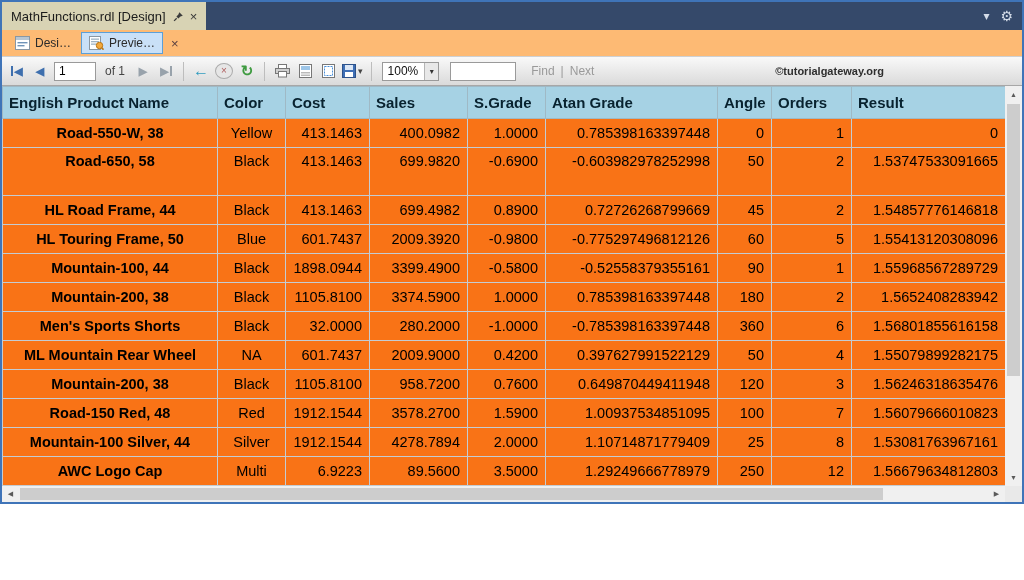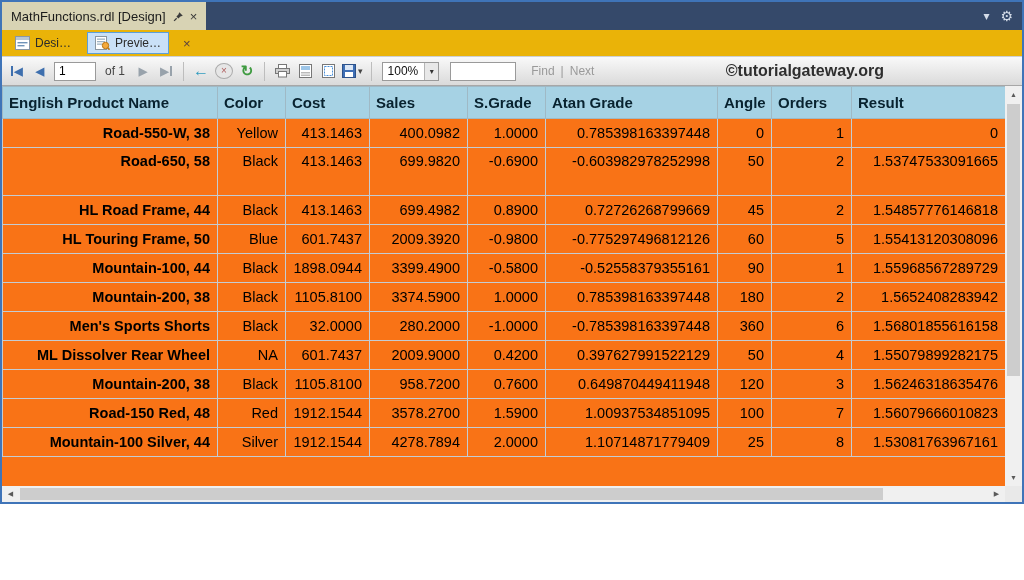--- a/index.html
+++ b/index.html
@@ -9,21 +9,21 @@
   
   .titlebar { height:28px; background:#35496a; display:flex; align-items:stretch; flex:0 0 auto; }
   .doc-tab { background:#d8d3b4; display:flex; align-items:center; gap:7px; padding:0 9px; font-size:13px; color:#1b1b1b; cursor:default; }
   .doc-tab .tabicons { display:flex; align-items:center; gap:6px; }
   .doc-tab .x { font-size:13px; color:#3a3a3a; line-height:1; }
   .titlebar-right { margin-left:auto; display:flex; align-items:center; gap:11px; padding-right:9px; color:#d5dde9; }
   .titlebar-right .chev { font-size:12px; }
   .titlebar-right .gear { font-size:14px; }
 
   
-  .viewtabs { height:27px; background:#eab308; border-bottom:1px solid #cdd0d3; display:flex; align-items:center; padding-left:5px; gap:8px; flex:0 0 auto; }
+  .viewtabs { height:27px; background:#fdba74; border-bottom:1px solid #cdd0d3; display:flex; align-items:center; padding-left:5px; gap:2px; flex:0 0 auto; }
   .view-tab { display:flex; align-items:center; gap:5px; height:22px; padding:0 7px; font-size:12px; color:#2b2b2b; border:1px solid transparent; }
   .view-tab.active { background:#c9e0f7; border-color:#5c9fd8; }
   .group-close { margin-left:6px; font-size:13px; color:#5a4040; }
 
   
   .toolbar { height:29px; background:linear-gradient(#f9f9f9,#dadada); border-bottom:1px solid #a7a7a7; display:flex; align-items:center; padding:0 6px; gap:5px; font-size:12px; flex:0 0 auto; }
   .tb { display:inline-flex; align-items:center; justify-content:center; min-width:18px; height:20px; cursor:default; }
   .nav { font-size:11px; color:#3e6fae; font-weight:bold; }
   .nav.dim { color:#98a2ab; }
   .nav.first::before { content:""; display:inline-block; width:0; height:10px; border-left:2px solid currentColor; margin-right:1px; }
@@ -34,30 +34,30 @@
   .back { color:#2f9bbf; font-size:16px; font-weight:bold; }
   .stop { width:16px; height:16px; border-radius:50%; background:#e6e6e6; border:1px solid #ababab; }
   .stop i { font-style:normal; font-size:10px; color:#b06060; line-height:1; }
   .refresh { color:#3f9b41; font-size:15px; font-weight:bold; }
   .export .dd { font-style:normal; font-size:9px; color:#444; margin-left:2px; }
   .zoom { display:inline-flex; align-items:stretch; border:1px solid #9a9a9a; background:#fff; height:19px; margin-left:2px; }
   .zoom-val { font-size:12px; padding:1px 6px 12px 5px; min-width:38px; color:#111; }
   .zoom-btn { width:14px; background:#e8e8e8; border-left:1px solid #b5b5b5; display:flex; align-items:center; justify-content:center; font-size:8px; color:#333; }
   .find-input { width:66px; height:19px; border:1px solid #9a9a9a; margin-left:6px; font-family:"Liberation Sans",sans-serif; }
   .findnext { color:#9a9a9a; margin-left:10px; display:inline-flex; gap:6px; }
-  .watermark { margin-left:auto; margin-right:132px; font-weight:bold; color:#2e2e2e; font-size:16px; }
+  .watermark { margin-left:auto; margin-right:132px; font-weight:bold; color:#2e2e2e; font-size:11px; }
 
   
   .report-area { position:relative; flex:1 1 auto; background:#f97316; }
   .table-wrap { position:absolute; left:0; top:0; right:17px; bottom:16px; overflow:hidden; }
   table { border-collapse:collapse; table-layout:fixed; width:1003px; }
   th { background:#a6d2e4; color:#08222f; font-size:15px; font-weight:bold; text-align:left; padding:0 6px; height:32px; border:1px solid #9fb9c5; }
   td { font-size:14.5px; color:#000; padding:2px 7px; border:1px solid #c4ccd2; height:29px; overflow:hidden; white-space:nowrap; vertical-align:middle; }
   tr.tall td { height:48px; vertical-align:top; padding-top:5px; }
-  td.al { text-align:right; }
+  td.al { text-align:center; }
   td.ar { text-align:right; }
   td.name { font-weight:bold; }
 
   
   .vscroll { position:absolute; top:0; right:0; bottom:16px; width:17px; background:#f0f0f0; }
   .hscroll { position:absolute; left:0; right:17px; bottom:0; height:16px; background:#f0f0f0; }
   .corner  { position:absolute; right:0; bottom:0; width:17px; height:16px; background:#e9e9e9; }
   .sb-arrow { position:absolute; display:flex; align-items:center; justify-content:center; font-size:7px; color:#5a5a5a; background:#f0f0f0; }
   .vscroll .up   { top:0; left:0; width:17px; height:17px; }
   .vscroll .down { bottom:0; left:0; width:17px; height:17px; }
@@ -286,21 +286,21 @@
               <td class="al">Black</td>
               <td class="ar">32.0000</td>
               <td class="ar">280.2000</td>
               <td class="ar">-1.0000</td>
               <td class="ar">-0.785398163397448</td>
               <td class="ar">360</td>
               <td class="ar">6</td>
               <td class="ar">1.56801855616158</td>
             </tr>
             <tr>
-              <td class="al name">ML Dissolver Rear Wheel</td>
+              <td class="al name">ML Mountain Rear Wheel</td>
               <td class="al">NA</td>
               <td class="ar">601.7437</td>
               <td class="ar">2009.9000</td>
               <td class="ar">0.4200</td>
               <td class="ar">0.397627991522129</td>
               <td class="ar">50</td>
               <td class="ar">4</td>
               <td class="ar">1.55079899282175</td>
             </tr>
             <tr>
@@ -329,20 +329,31 @@
               <td class="al name">Mountain-100 Silver, 44</td>
               <td class="al">Silver</td>
               <td class="ar">1912.1544</td>
               <td class="ar">4278.7894</td>
               <td class="ar">2.0000</td>
               <td class="ar">1.10714871779409</td>
               <td class="ar">25</td>
               <td class="ar">8</td>
               <td class="ar">1.53081763967161</td>
             </tr>
+            <tr>
+              <td class="al name">AWC Logo Cap</td>
+              <td class="al">Multi</td>
+              <td class="ar">6.9223</td>
+              <td class="ar">89.5600</td>
+              <td class="ar">3.5000</td>
+              <td class="ar">1.29249666778979</td>
+              <td class="ar">250</td>
+              <td class="ar">12</td>
+              <td class="ar">1.56679634812803</td>
+            </tr>
           </tbody>
       </table>
     </div>
 
     <div class="vscroll">
       <span class="sb-arrow up">▲</span>
       <span class="v-thumb"></span>
       <span class="sb-arrow down">▼</span>
     </div>
     <div class="hscroll">

